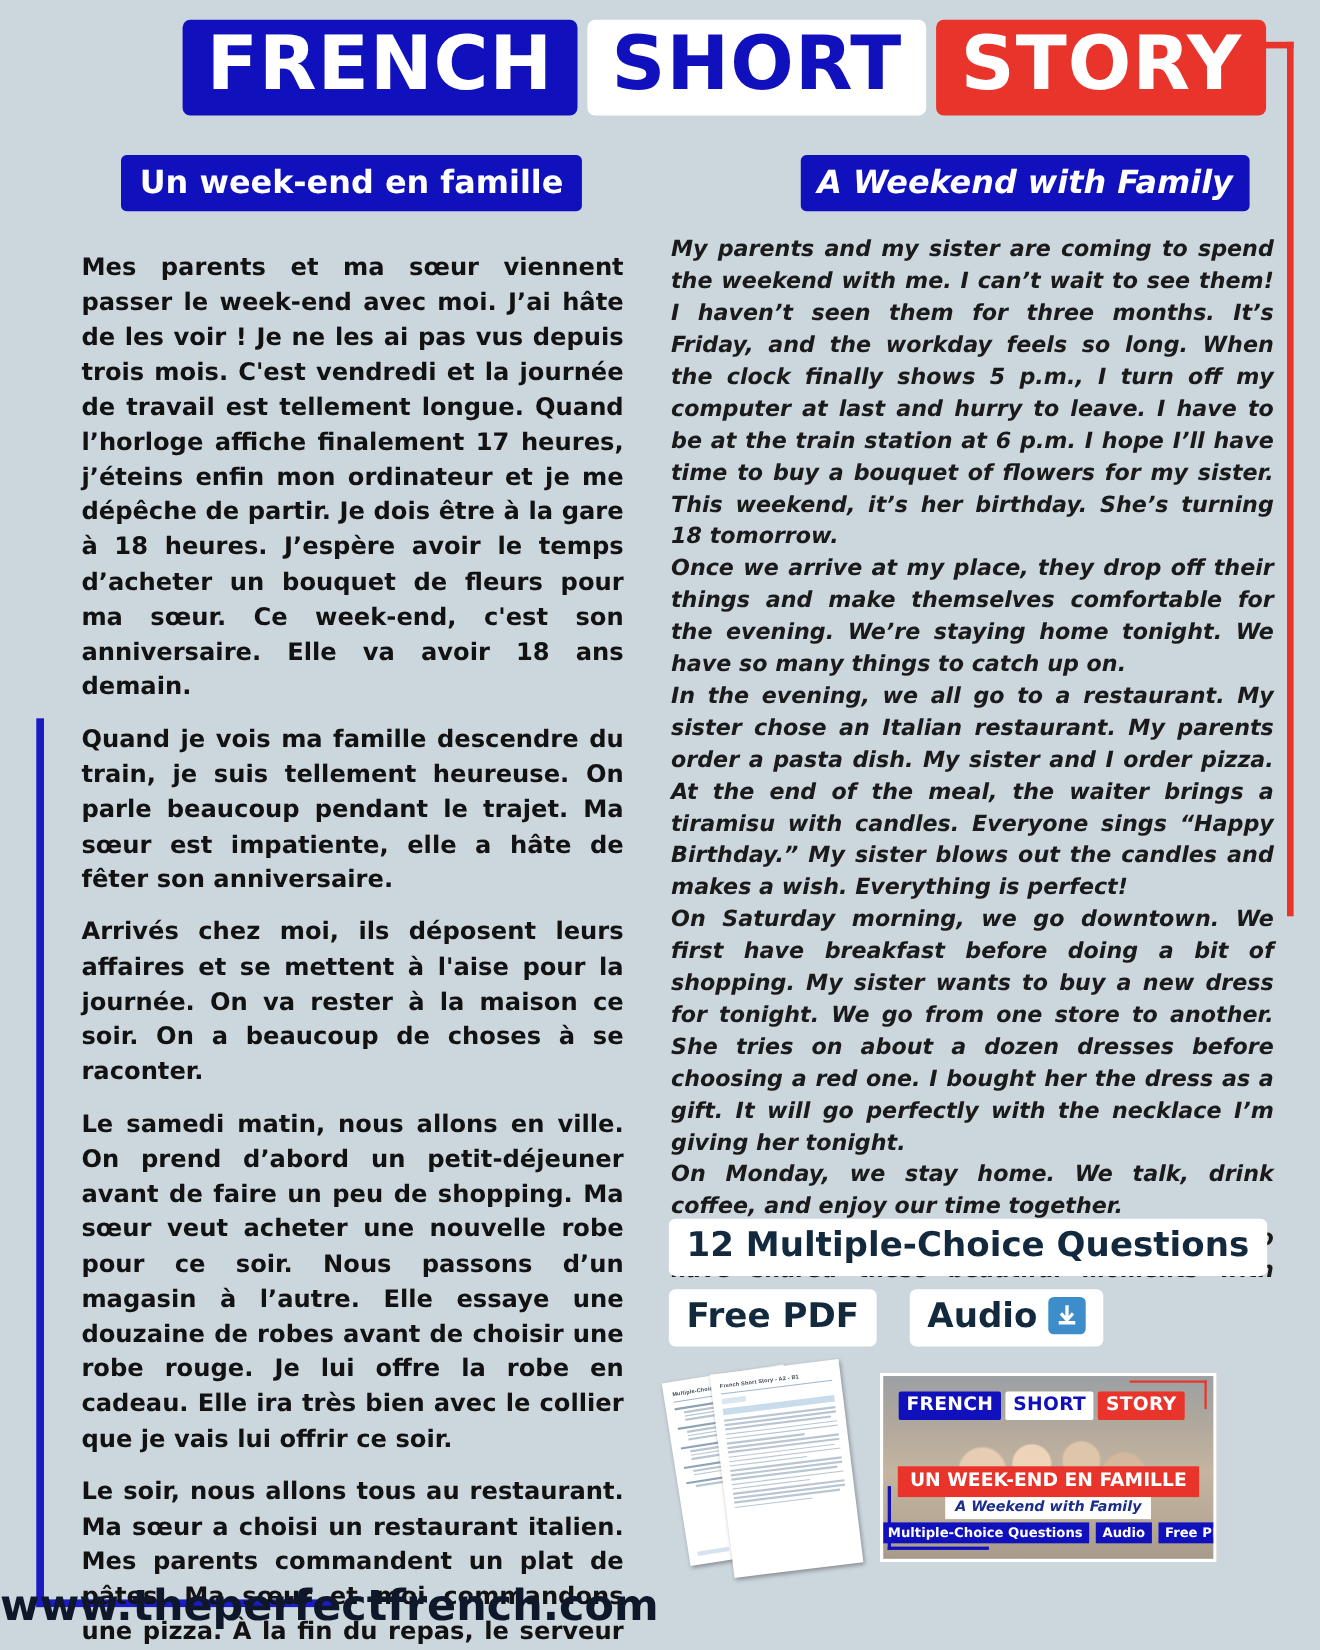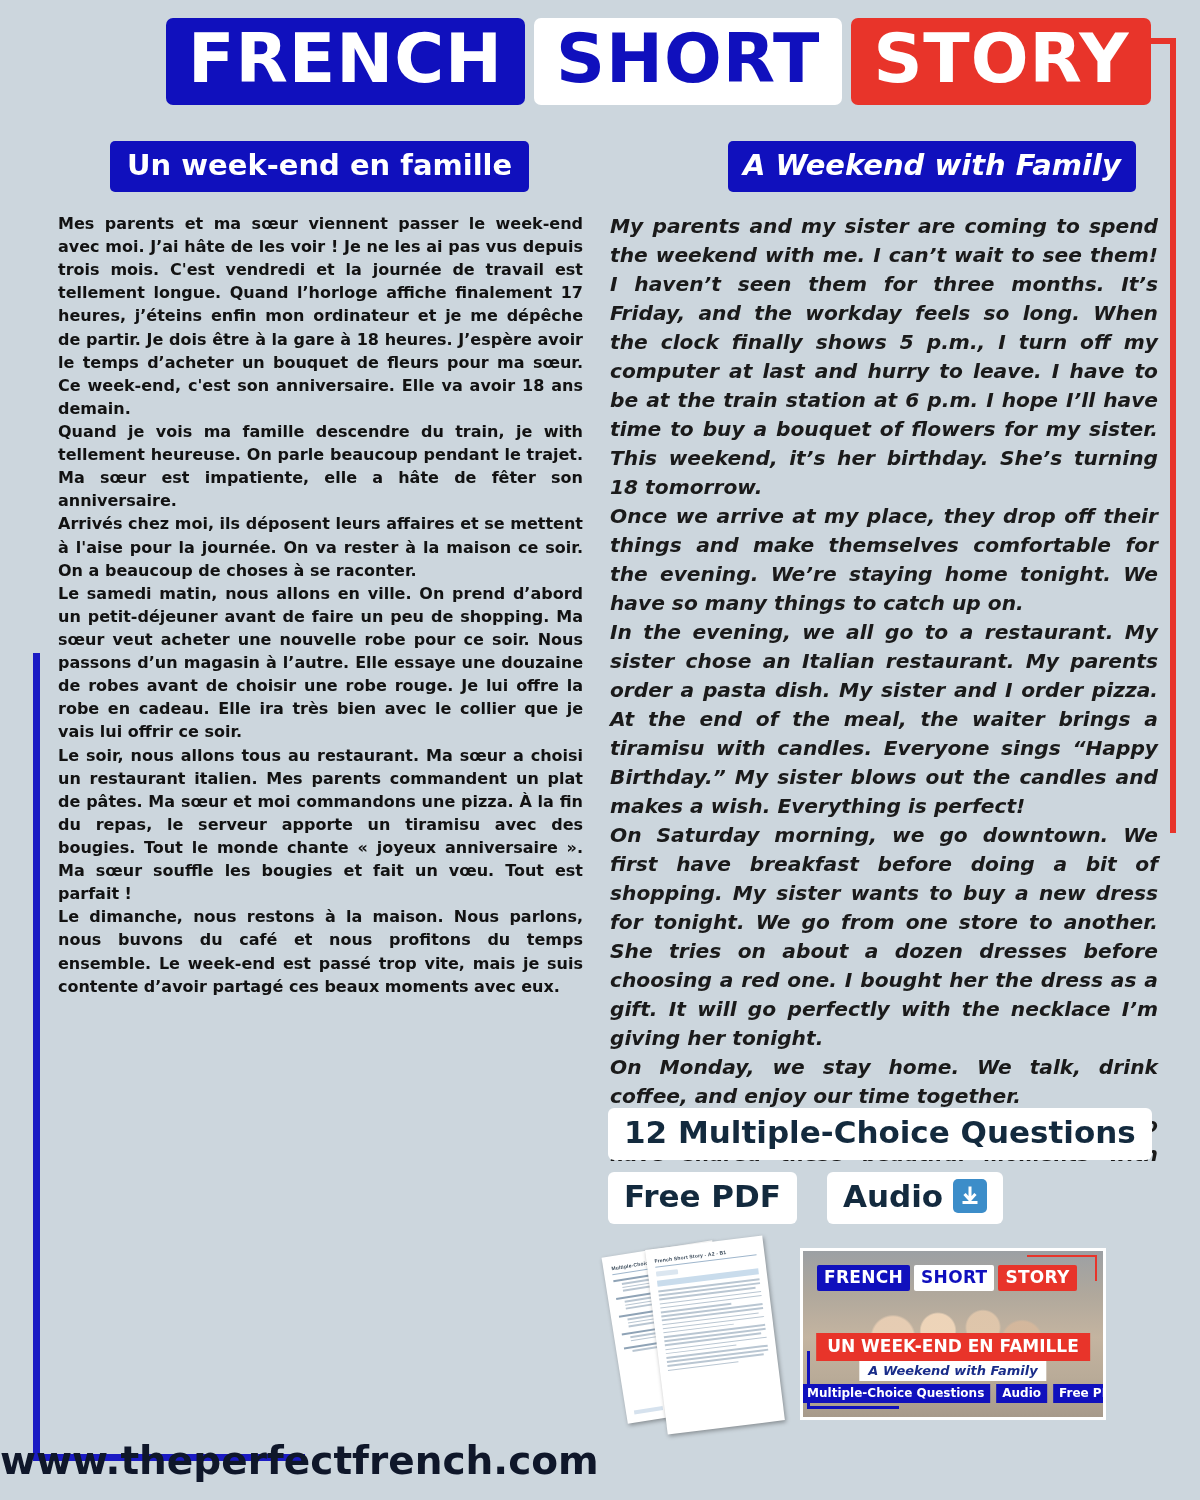--- a/index.html
+++ b/index.html
@@ -68,22 +68,22 @@
     font-family: "DejaVu Sans", sans-serif;
   }
 
   
   .col-fr {
     position: absolute;
     left: 58px; top: 212px;
     width: 525px;
   }
   .col-fr p {
-    margin: 0;
-    font-size: 16px;
+    margin: 16px;
+    font-size: 22px;
     font-weight: 700;
     line-height: 1.445;
     color: #121212;
     text-align: justify;
     font-family: "DejaVu Sans", sans-serif;
   }
   .col-en {
     position: absolute;
     left: 610px; top: 212px;
     width: 548px;
@@ -245,21 +245,21 @@
   <div class="mast-box mast-blue">FRENCH</div>
   <div class="mast-box mast-white">SHORT</div>
   <div class="mast-box mast-red">STORY</div>
 </div>
 
 <div class="title-fr">Un week-end en famille</div>
 <div class="title-en">A Weekend with Family</div>
 
 <div class="col-fr">
   <p>Mes parents et ma sœur viennent passer le week-end avec moi. J’ai hâte de les voir ! Je ne les ai pas vus depuis trois mois. C'est vendredi et la journée de travail est tellement longue. Quand l’horloge affiche finalement 17 heures, j’éteins enfin mon ordinateur et je me dépêche de partir. Je dois être à la gare à 18 heures. J’espère avoir le temps d’acheter un bouquet de fleurs pour ma sœur. Ce week-end, c'est son anniversaire. Elle va avoir 18 ans demain.</p>
-  <p>Quand je vois ma famille descendre du train, je with tellement heureuse. On parle beaucoup pendant le trajet. Ma sœur est impatiente, elle a hâte de fêter son anniversaire.</p>
+  <p>Quand je vois ma famille descendre du train, je suis tellement heureuse. On parle beaucoup pendant le trajet. Ma sœur est impatiente, elle a hâte de fêter son anniversaire.</p>
   <p>Arrivés chez moi, ils déposent leurs affaires et se mettent à l'aise pour la journée. On va rester à la maison ce soir. On a beaucoup de choses à se raconter.</p>
   <p>Le samedi matin, nous allons en ville. On prend d’abord un petit-déjeuner avant de faire un peu de shopping. Ma sœur veut acheter une nouvelle robe pour ce soir. Nous passons d’un magasin à l’autre. Elle essaye une douzaine de robes avant de choisir une robe rouge. Je lui offre la robe en cadeau. Elle ira très bien avec le collier que je vais lui offrir ce soir.</p>
   <p>Le soir, nous allons tous au restaurant. Ma sœur a choisi un restaurant italien. Mes parents commandent un plat de pâtes. Ma sœur et moi commandons une pizza. À la fin du repas, le serveur apporte un tiramisu avec des bougies. Tout le monde chante « joyeux anniversaire ». Ma sœur souffle les bougies et fait un vœu. Tout est parfait !</p>
   <p>Le dimanche, nous restons à la maison. Nous parlons, nous buvons du café et nous profitons du temps ensemble. Le week-end est passé trop vite, mais je suis contente d’avoir partagé ces beaux moments avec eux.</p>
 </div>
 
 <div class="col-en">
   <p>My parents and my sister are coming to spend the weekend with me. I can’t wait to see them! I haven’t seen them for three months. It’s Friday, and the workday feels so long. When the clock finally shows 5 p.m., I turn off my computer at last and hurry to leave. I have to be at the train station at 6 p.m. I hope I’ll have time to buy a bouquet of flowers for my sister. This weekend, it’s her birthday. She’s turning 18 tomorrow.</p>
   <p>Once we arrive at my place, they drop off their things and make themselves comfortable for the evening. We’re staying home tonight. We have so many things to catch up on.</p>
   <p>In the evening, we all go to a restaurant. My sister chose an Italian restaurant. My parents order a pasta dish. My sister and I order pizza. At the end of the meal, the waiter brings a tiramisu with candles. Everyone sings “Happy Birthday.” My sister blows out the candles and makes a wish. Everything is perfect!</p>

